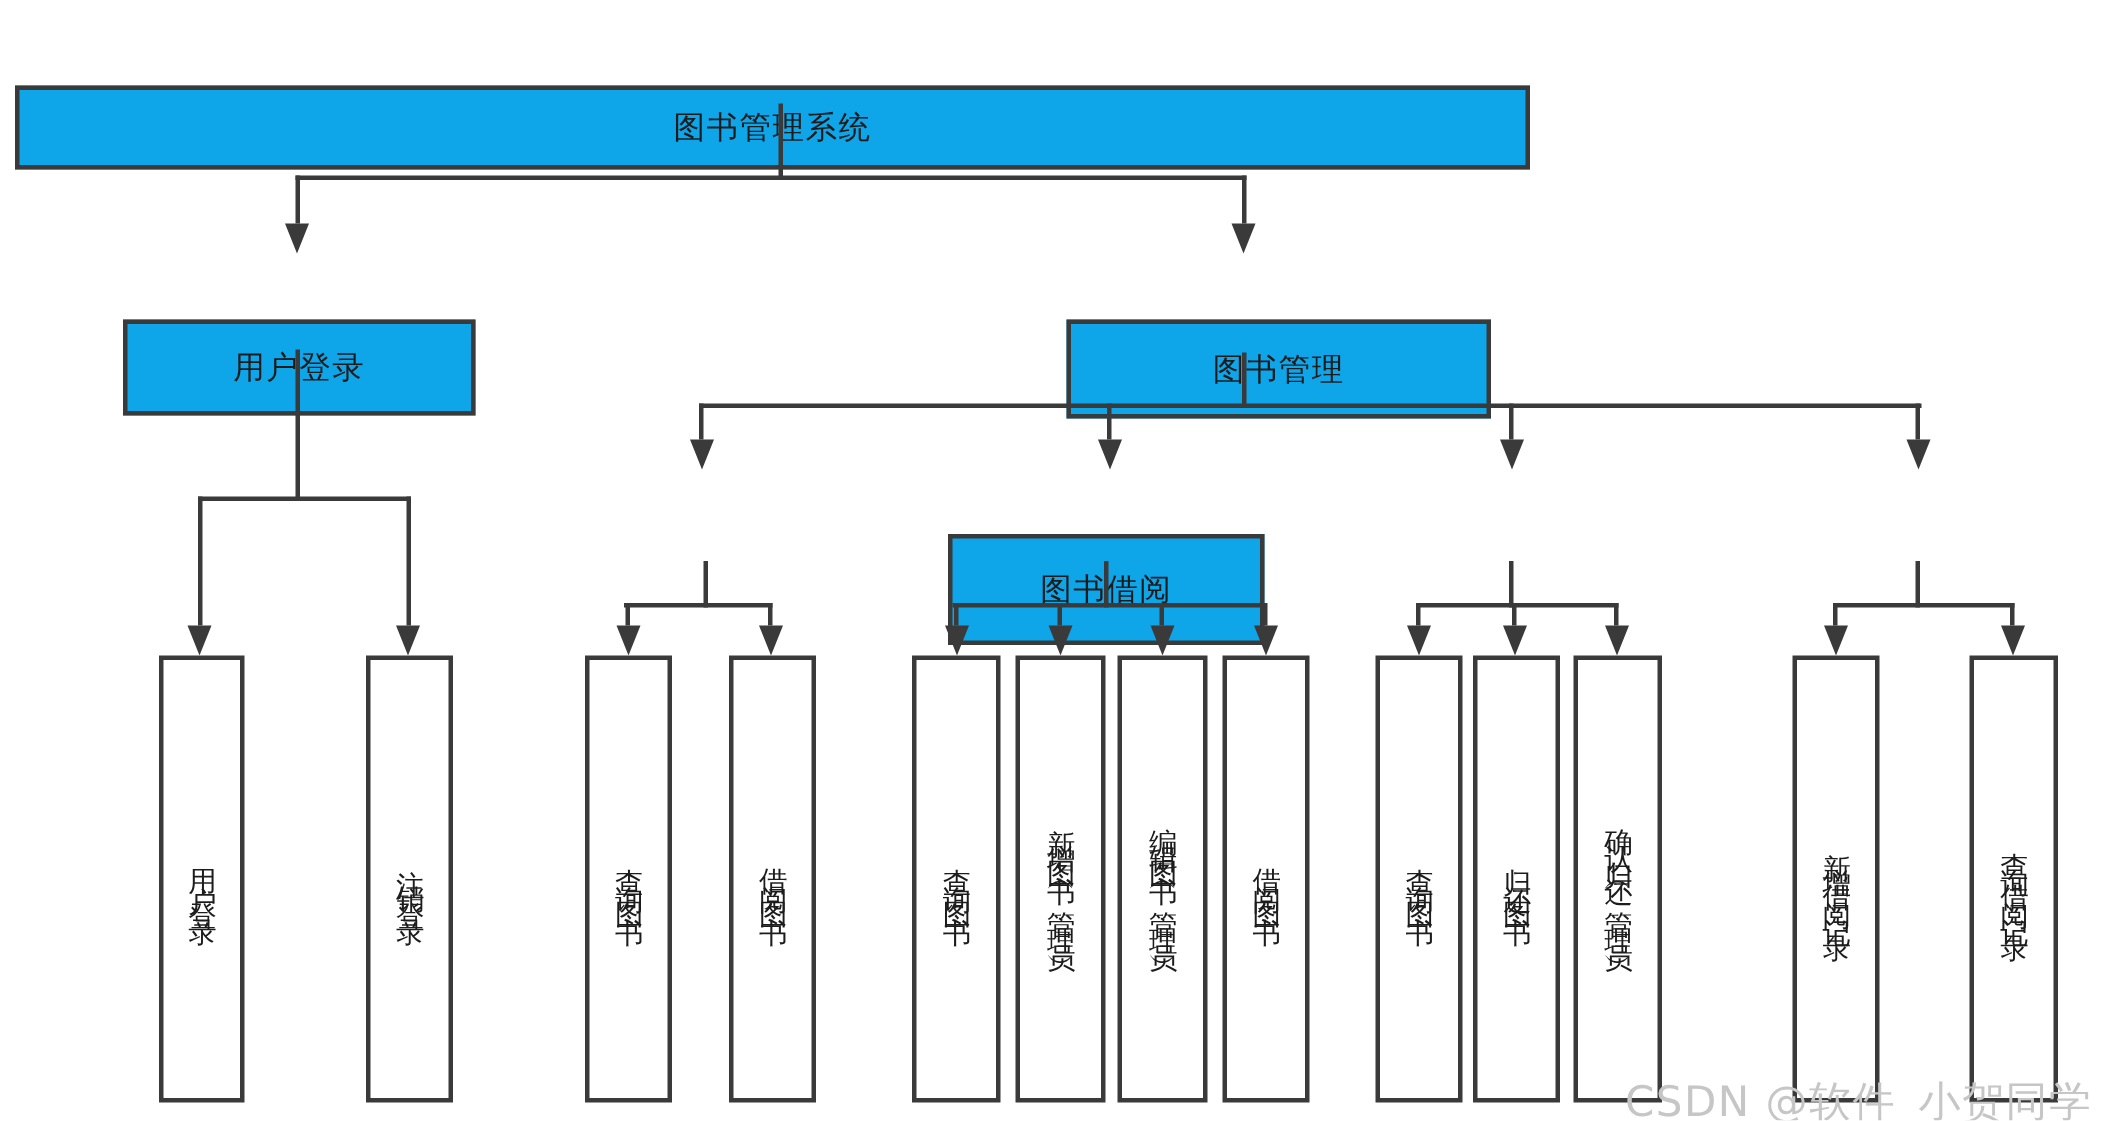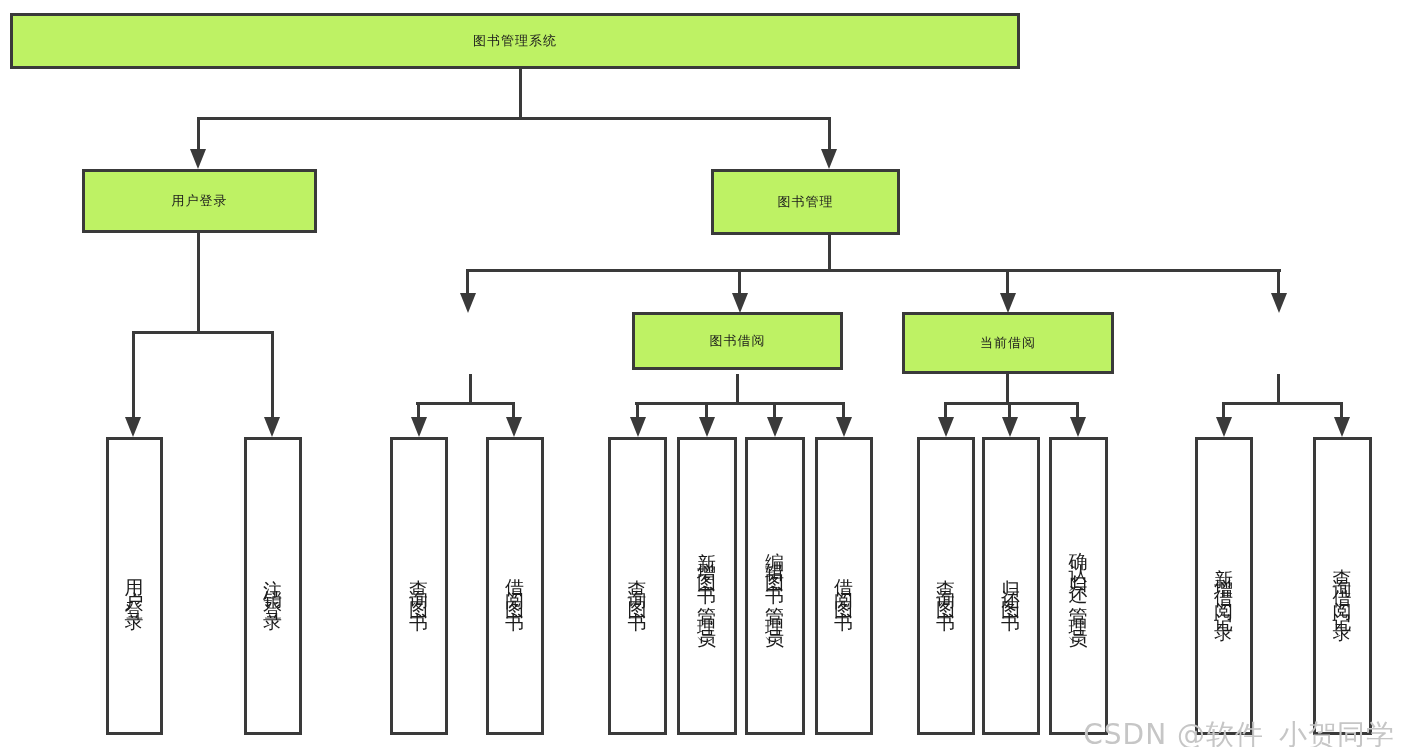--- a/index.html
+++ b/index.html
@@ -10,23 +10,23 @@
   }
   *{margin:0;padding:0;box-sizing:border-box;}
   html,body{background:var(--background);}
   body{font-family:"DejaVu Sans","Liberation Sans",sans-serif;}
   .canvas{
     position:relative;width:1405px;height:747px;
     background:var(--background);overflow:hidden;
   }
   
   .node{
-    position:absolute;border:3px solid var(--line);background:#bef264;
+    position:absolute;border:3px solid var(--line);background:#0ea5e9;
     display:flex;align-items:center;justify-content:center;
-    font-size:13px;color:var(--text);letter-spacing:1px;white-space:nowrap;
+    font-size:21px;color:var(--text);letter-spacing:1px;white-space:nowrap;margin-top:44px;
   }
   
   .vnode{
     position:absolute;border:3px solid var(--line);background:#fff;
     display:flex;align-items:center;justify-content:center;
     font-size:19px;color:var(--text);
   }
   .vnode .vtext{
     writing-mode:vertical-rl;text-orientation:mixed;
     letter-spacing:11px;line-height:1;
@@ -54,21 +54,21 @@
   <div class="node" style="left:10px;top:13px;width:1010px;height:56px;">图书管理系统</div>
 
   <div class="vline" style="left:519px;top:69px;height:49px;"></div>
   <div class="hline" style="left:197px;top:117px;width:634px;"></div>
   <div class="vline" style="left:197px;top:117px;height:32px;"></div>
   <div class="ahead" style="left:190px;top:149px;"></div>
   <div class="vline" style="left:828px;top:117px;height:32px;"></div>
   <div class="ahead" style="left:821px;top:149px;"></div>
 
   <div class="node" style="left:82px;top:169px;width:235px;height:64px;">用户登录</div>
-  <div class="node" style="left:711px;top:169px;width:189px;height:66px;">图书管理</div>
+  <div class="node" style="left:711px;top:169px;width:283px;height:66px;">图书管理</div>
 
   <div class="vline" style="left:197px;top:233px;height:101px;"></div>
   <div class="hline" style="left:132px;top:331px;width:142px;"></div>
   <div class="vline" style="left:132px;top:331px;height:86px;"></div>
   <div class="ahead" style="left:125px;top:417px;"></div>
   <div class="vline" style="left:271px;top:331px;height:86px;"></div>
   <div class="ahead" style="left:264px;top:417px;"></div>
 
   <div class="vnode" style="left:106px;top:437px;width:57px;height:298px;">
     <span class="vtext">用户登录</span>
@@ -81,22 +81,21 @@
   <div class="hline" style="left:466px;top:269px;width:815px;"></div>
   <div class="vline" style="left:466px;top:269px;height:24px;"></div>
   <div class="ahead" style="left:460px;top:293px;"></div>
   <div class="vline" style="left:738px;top:269px;height:24px;"></div>
   <div class="ahead" style="left:732px;top:293px;"></div>
   <div class="vline" style="left:1006px;top:269px;height:24px;"></div>
   <div class="ahead" style="left:1000px;top:293px;"></div>
   <div class="vline" style="left:1277px;top:269px;height:24px;"></div>
   <div class="ahead" style="left:1271px;top:293px;"></div>
 
-  <div class="node" style="left:632px;top:312px;width:211px;height:58px;">图书借阅</div>
-  <div class="node" style="left:902px;top:312px;width:212px;height:62px;">当前借阅</div>
+  <div class="node" style="left:632px;top:312px;width:211px;height:74px;">图书借阅</div>
 
   <div class="vline" style="left:469px;top:374px;height:31px;"></div>
   <div class="hline" style="left:416px;top:402px;width:99px;"></div>
   <div class="vline" style="left:417px;top:402px;height:15px;"></div>
   <div class="ahead" style="left:411px;top:417px;"></div>
   <div class="vline" style="left:512px;top:402px;height:15px;"></div>
   <div class="ahead" style="left:506px;top:417px;"></div>
 
   <div class="vnode" style="left:390px;top:437px;width:58px;height:298px;">
     <span class="vtext">查询图书</span>

